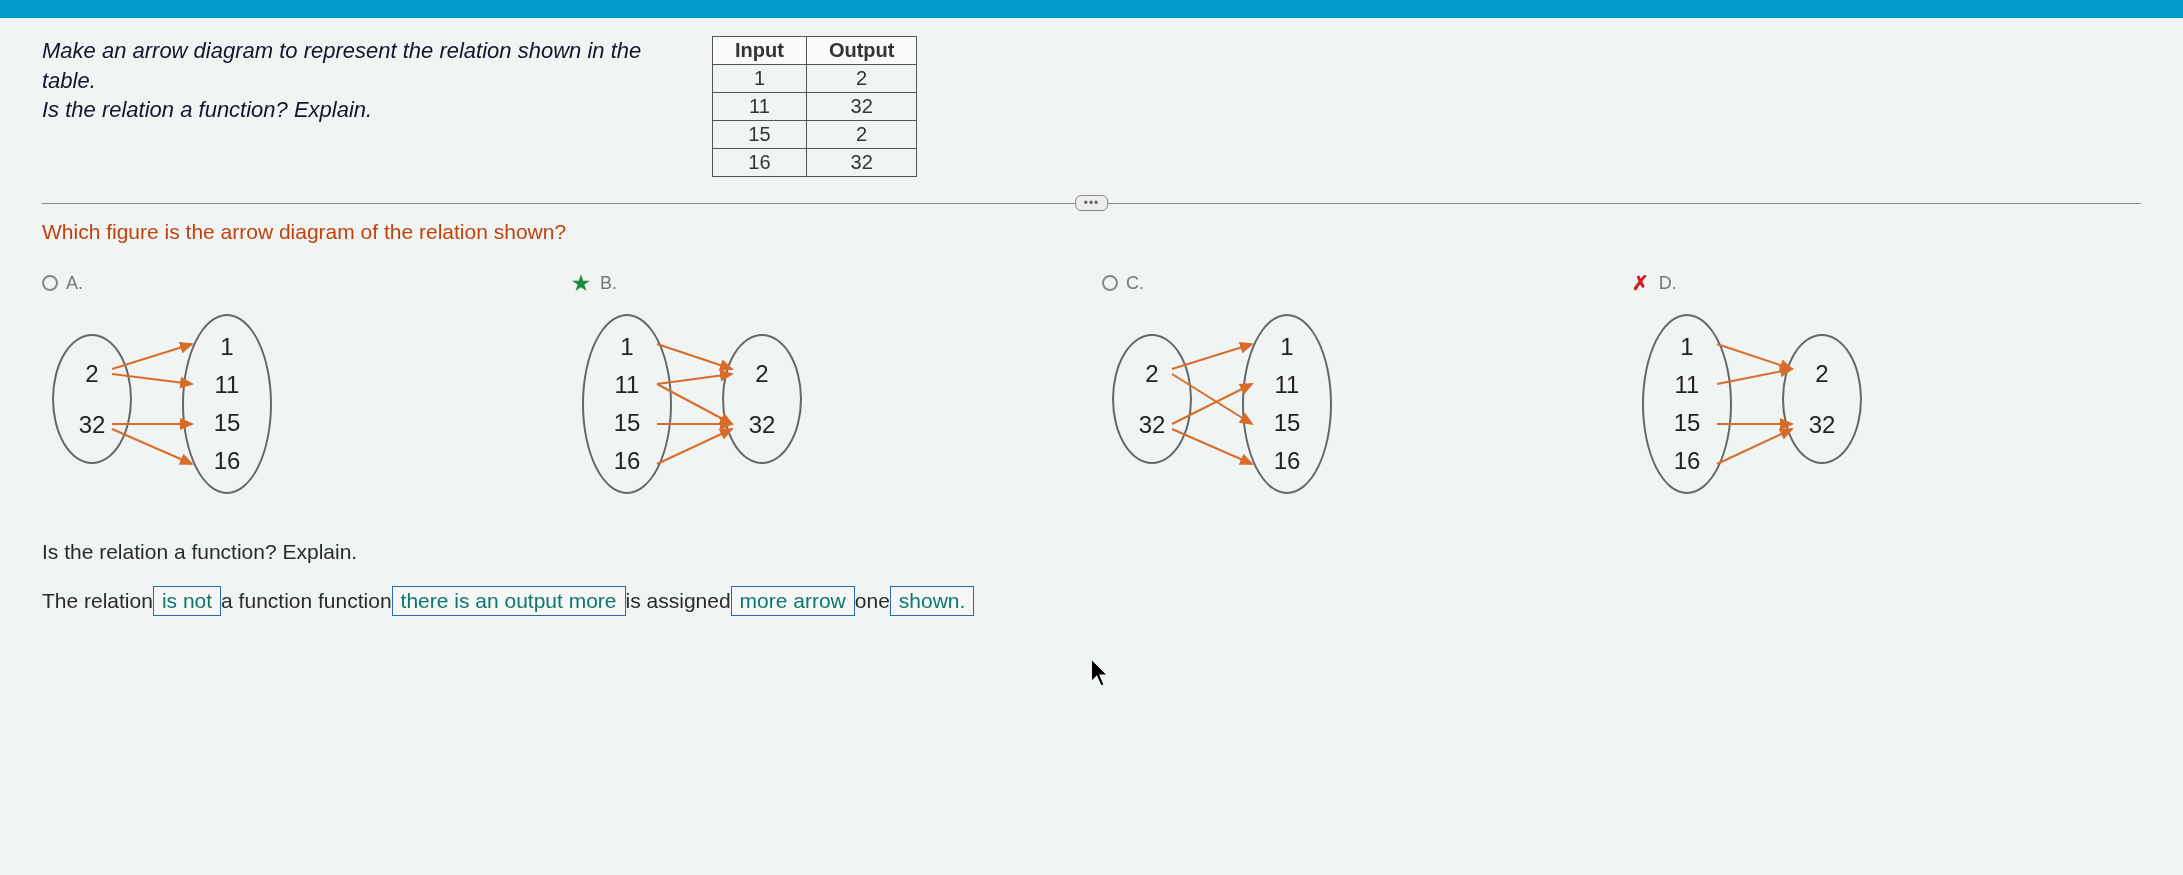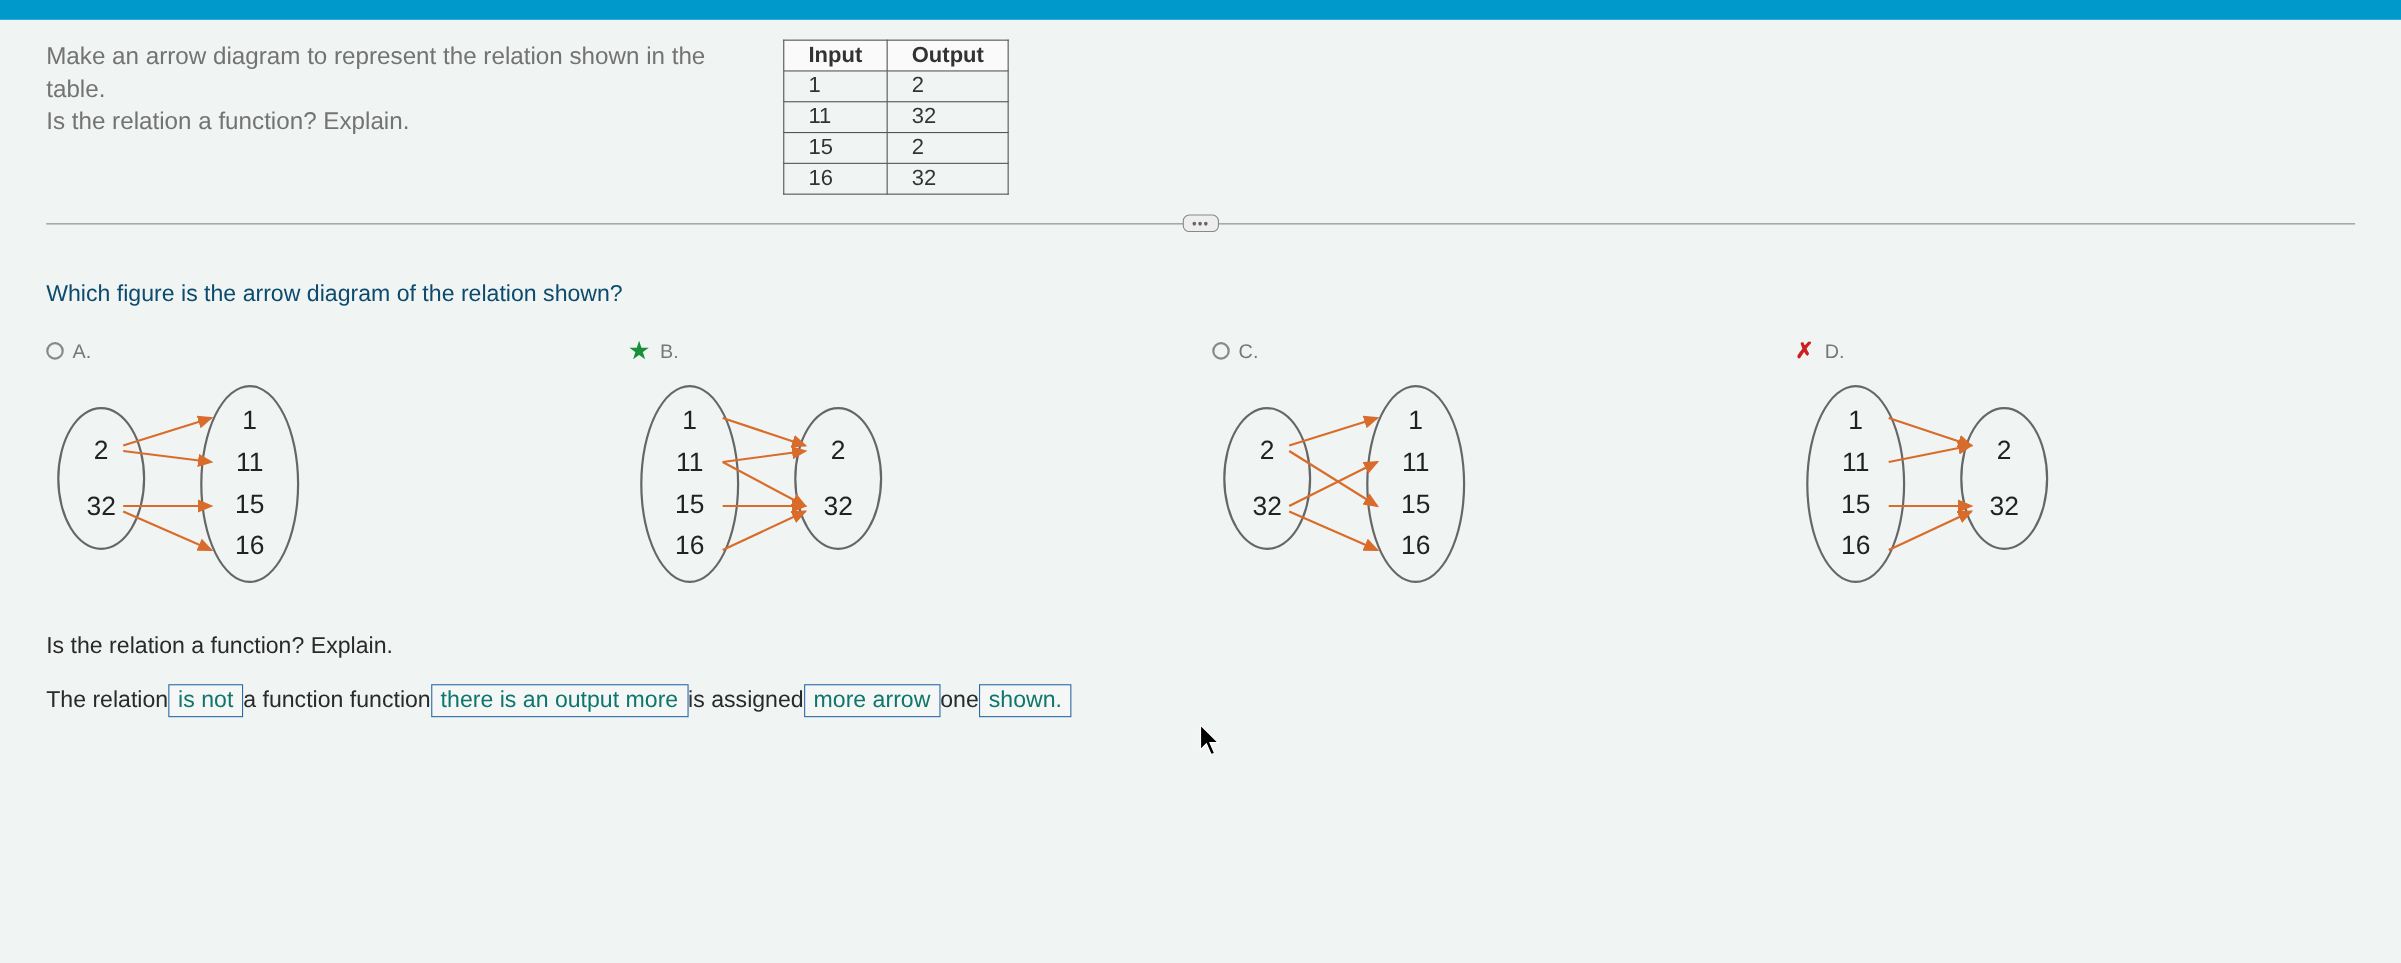--- a/index.html
+++ b/index.html
@@ -20,55 +20,56 @@
     padding: 18px 42px 0 42px;
     position: relative;
   }
   .q-top {
     display: flex;
     align-items: flex-start;
     gap: 40px;
   }
   .q-text {
     font-size: 22px;
-    color: #737373;
+    color: #0f172a;
     line-height: 1.35;
     white-space: pre-line;
     flex: 0 0 auto;
     width: 630px;
+    font-style: italic;
   }
   .io-table {
     border-collapse: collapse;
     font-size: 20px;
     color: #333;
   }
   .io-table th, .io-table td {
     border: 1px solid #555;
     padding: 2px 22px;
-    text-align: left;
+    text-align: center;
     min-width: 90px;
     font-weight: normal;
   }
   .io-table th { font-weight: bold; background: #fafafa; }
   .divider-wrap { position: relative; margin-top: 26px; }
   .divider { border: none; border-top: 1px solid #888; }
   .pill {
     position: absolute;
     left: 50%; top: -8px; transform: translateX(-50%);
     background: #eee;
     border: 1px solid #888;
     border-radius: 6px;
     font-size: 12px; color: #666;
     padding: 0 8px; letter-spacing: 1px;
     cursor: pointer;
   }
   .subq {
     font-size: 21px;
-    color: #0c4a6e;
-    margin-top: 52px;
+    color: #c2410c;
+    margin-top: 16px;
   }
   .options {
     display: flex;
     gap: 180px;
     margin-top: 28px;
     align-items: flex-start;
   }
   .option {
     position: relative;
     width: 350px;

